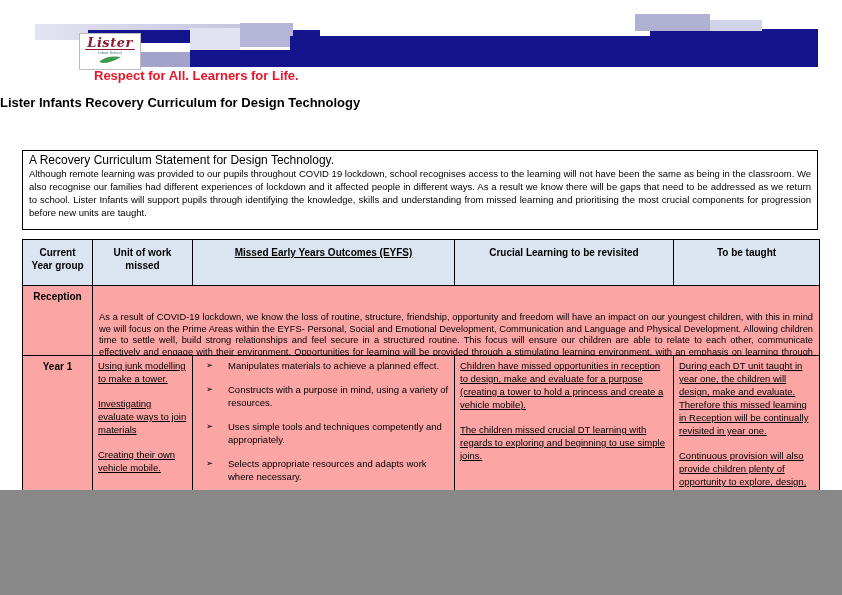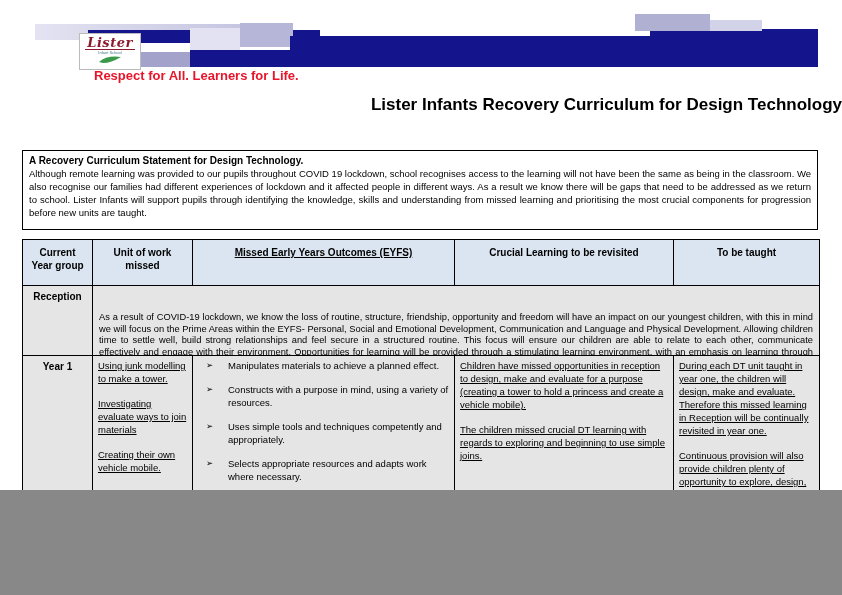--- a/index.html
+++ b/index.html
@@ -22,34 +22,34 @@
   .logoBox{
     position:absolute;left:79px;top:33px;width:60px;height:35px;background:#fff;
     border:1px solid #bbb;text-align:center;line-height:1;z-index:5;
   }
   .logoName{font-family:"DejaVu Serif",serif;font-weight:bold;font-style:italic;
     color:#8b1a2f;font-size:13px;margin-top:2px;letter-spacing:.5px;border-bottom:1px solid #8b1a2f;display:inline-block;padding:0 2px;}
   .logoSub{font-size:4px;color:#4a7a8a;margin-top:1px;}
   .swoosh{display:block;margin:0 auto;}
   .motto{position:absolute;left:94px;top:68px;font-size:13px;font-weight:bold;color:#e8152a;z-index:6;}
   
-  .docTitle{position:absolute;left:0;top:95px;width:100%;text-align:right;font-weight:bold;font-size:17px;}
+  .docTitle{position:absolute;left:0;top:95px;width:100%;text-align:left;font-weight:bold;font-size:13px;}
   
   .stmt{
     position:absolute;left:22px;top:150px;width:796px;height:80px;
     border:1px solid #000;padding:3px 6px;box-sizing:border-box;font-size:9.5px;line-height:13px;
   }
-  .stmt .hd{font-weight:bold;font-size:10px;}
+  .stmt .hd{font-weight:normal;font-size:12px;}
   .stmt .bd{text-align:justify;}
   
   .grid{
     position:absolute;left:22px;top:239px;width:796px;height:282px;
     border:1px solid #000;box-sizing:content-box;display:grid;
     grid-template-columns:70px 100px 262px 219px 1fr;
-    grid-template-rows:46px 70px 1fr;overflow:hidden;background:#e5e5e5;
+    grid-template-rows:46px 70px 1fr;overflow:hidden;background:#fca5a5;
   }
   .cell{border-right:1px solid #000;border-bottom:1px solid #000;padding:3px 5px;box-sizing:border-box;overflow:hidden;}
   .cell.last{border-right:none;}
   .cell.norb{border-bottom:none;}
   .hcell{background:#dbe5f1;font-weight:bold;font-size:10px;text-align:center;line-height:13px;padding-top:6px;}
   .ycell{font-weight:bold;font-size:10px;text-align:center;padding-top:5px;}
   .body{font-size:9.5px;line-height:13px;}
   .just{text-align:justify;}
   .recpt{font-size:9.3px;line-height:11.7px;padding:3px 6px;}
   .merge{grid-column:2 / 6;margin-top:23px;}

